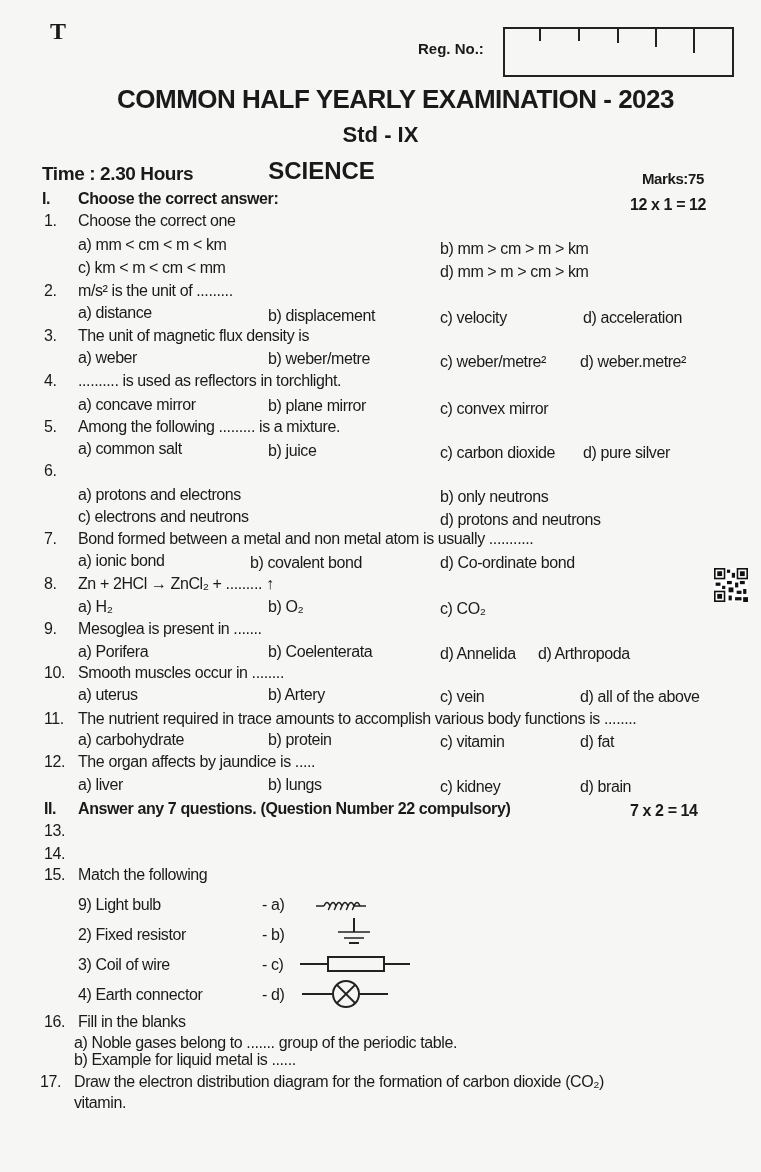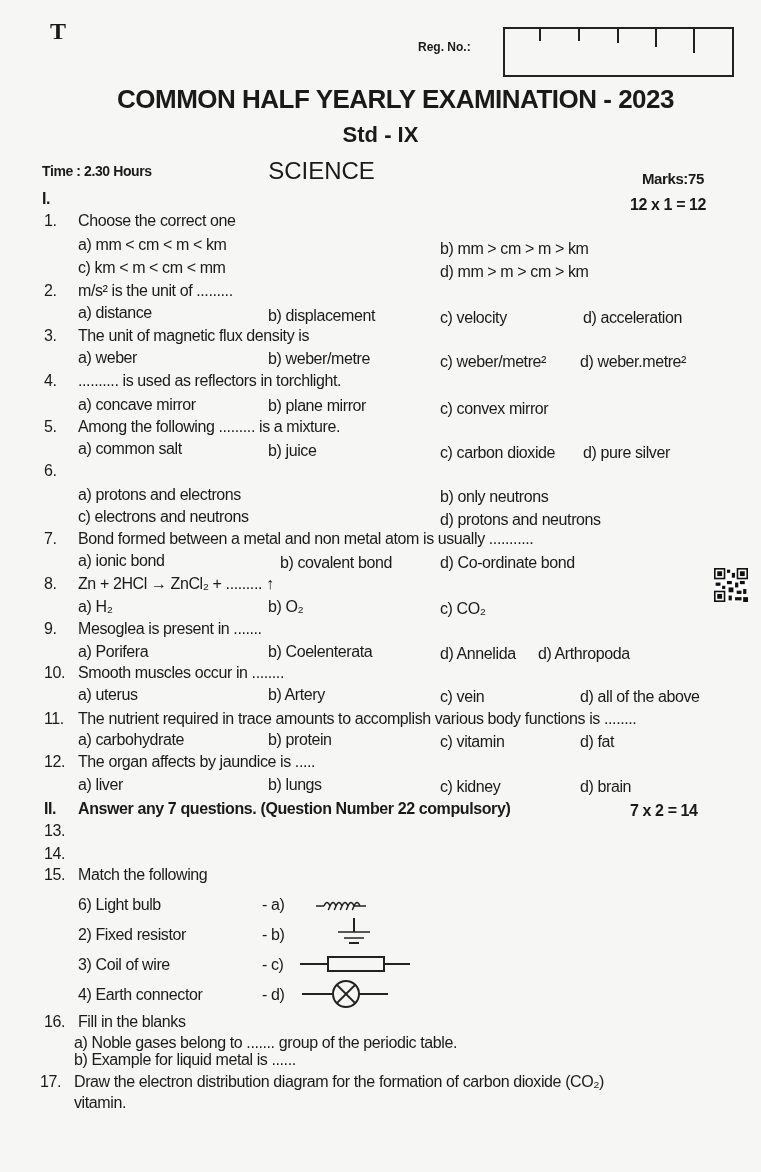--- a/index.html
+++ b/index.html
@@ -3,26 +3,26 @@
 <meta charset="utf-8">
 <style>
   * { box-sizing: border-box; margin: 0; padding: 0; }
   html, body { width: 761px; height: 1172px; background: #f4f4f2; overflow: hidden; }
   body { position: relative; font-family: "Liberation Sans", sans-serif; color: #1a1a1a; }
   .page { position: absolute; inset: 0; background: #f6f6f4; }
   .abs { position: absolute; white-space: nowrap; }
   .n { font-size: 16px; letter-spacing: -0.4px; }
   .b { font-weight: bold; }
   .tmark { font-family: "Liberation Serif", serif; font-size: 24px; font-weight: bold; left: 50px; top: 18px; }
-  .regno-label { left: 418px; top: 40px; font-size: 12px; font-weight: bold; }
+  .regno-label { left: 418px; top: 40px; font-size: 15px; font-weight: bold; }
   .regbox { position: absolute; left: 503px; top: 27px; width: 231px; height: 50px; border: 2px solid #222; border-top-width: 2px; }
   .regbox .tick { position: absolute; top: 0; width: 2px; background: #222; }
   .title { left: 0; width: 761px; text-align: center; top: 84px; font-size: 26px; font-weight: bold; letter-spacing: -0.5px; padding-left: 30px; }
   .std { left: 0; width: 761px; text-align: center; top: 122px; font-size: 22px; font-weight: bold; }
-  .subj { left: 0; width: 643px; text-align: center; top: 157px; font-size: 24px; font-weight: normal; }
+  .subj { left: 0; width: 643px; text-align: center; top: 157px; font-size: 24px; font-weight: bold; }
   .qnum { left: 44px; }
   .qtxt { left: 78px; }
   .qr { position: absolute; left: 714px; top: 568px; width: 34px; height: 34px; }
   .sym { position: absolute; }
 </style>
 </head>
 <body>
 
 <div class="page">
 
@@ -31,24 +31,25 @@
   <div class="regbox">
     <span class="tick" style="left:34px;height:12px"></span>
     <span class="tick" style="left:73px;height:12px"></span>
     <span class="tick" style="left:112px;height:14px"></span>
     <span class="tick" style="left:150px;height:18px"></span>
     <span class="tick" style="left:188px;height:24px"></span>
   </div>
   <div class="abs title">COMMON HALF YEARLY EXAMINATION - 2023</div>
   <div class="abs std">Std - IX</div>
   <div class="abs subj">SCIENCE</div>
-  <div class="abs n b" style="left:42px;top:163px;font-size:14px">Time : 2.30 Hours</div>
+  <div class="abs n b" style="left:42px;top:163px;font-size:19px">Time : 2.30 Hours</div>
   <div class="abs n b" style="left:642px;top:170px;font-size:15px">Marks:75</div>
 
   <div class="abs n b" style="left:42px;top:190px">I.</div>
+  <div class="abs n b" style="left:78px;top:190px">Choose the correct answer:</div>
   <div class="abs n b" style="left:630px;top:196px">12 x 1 = 12</div>
 
   <div class="abs n qnum" style="top:212px">1.</div>
   <div class="abs n qtxt" style="top:212px">Choose the correct one</div>
   <div class="abs n" style="left:78px;top:236px">a) mm &lt; cm &lt; m &lt; km</div>
   <div class="abs n" style="left:440px;top:240px">b) mm &gt; cm &gt; m &gt; km</div>
   <div class="abs n" style="left:78px;top:259px">c) km &lt; m &lt; cm &lt; mm</div>
   <div class="abs n" style="left:440px;top:263px">d) mm &gt; m &gt; cm &gt; km</div>
 
   <div class="abs n qnum" style="top:282px">2.</div>
@@ -80,21 +81,21 @@
 
   <div class="abs n qnum" style="top:462px">6.</div>
   <div class="abs n" style="left:78px;top:486px">a) protons and electrons</div>
   <div class="abs n" style="left:440px;top:488px">b) only neutrons</div>
   <div class="abs n" style="left:78px;top:508px">c) electrons and neutrons</div>
   <div class="abs n" style="left:440px;top:511px">d) protons and neutrons</div>
 
   <div class="abs n qnum" style="top:530px">7.</div>
   <div class="abs n qtxt" style="top:530px">Bond formed between a metal and non metal atom is usually ...........</div>
   <div class="abs n" style="left:78px;top:552px">a) ionic bond</div>
-  <div class="abs n" style="left:280px;top:554px">b) covalent bond</div>
+  <div class="abs n" style="left:250px;top:554px">b) covalent bond</div>
   <div class="abs n" style="left:440px;top:554px">d) Co-ordinate bond</div>
 
   <div class="abs n qnum" style="top:575px">8.</div>
   <div class="abs n qtxt" style="top:575px">Zn + 2HCl → ZnCl₂ + ......... ↑</div>
   <div class="abs n" style="left:78px;top:598px">a) H₂</div>
   <div class="abs n" style="left:268px;top:598px">b) O₂</div>
   <div class="abs n" style="left:440px;top:600px">c) CO₂</div>
 
   <svg class="qr" viewBox="0 0 21 21">
     <rect width="21" height="21" fill="#fff"></rect>
@@ -156,21 +157,21 @@
   <div class="abs n b" style="left:78px;top:800px">Answer any 7 questions. (Question Number 22 compulsory)</div>
   <div class="abs n b" style="left:630px;top:802px">7 x 2 = 14</div>
 
   <div class="abs n" style="left:44px;top:822px">13.</div>
 
   <div class="abs n" style="left:44px;top:845px">14.</div>
 
   <div class="abs n" style="left:44px;top:866px">15.</div>
   <div class="abs n qtxt" style="top:866px">Match the following</div>
 
-  <div class="abs n" style="left:78px;top:896px">6) Light bulb</div>
+  <div class="abs n" style="left:78px;top:896px">9) Light bulb</div>
   <div class="abs n" style="left:78px;top:926px">2) Fixed resistor</div>
   <div class="abs n" style="left:78px;top:956px">3) Coil of wire</div>
   <div class="abs n" style="left:78px;top:986px">4) Earth connector</div>
 
   <div class="abs n" style="left:262px;top:896px">- a)</div>
   <div class="abs n" style="left:262px;top:926px">- b)</div>
   <div class="abs n" style="left:262px;top:956px">- c)</div>
   <div class="abs n" style="left:262px;top:986px">- d)</div>
 
   <svg class="sym" style="left:316px;top:897px" width="64" height="18" viewBox="0 0 64 18">

